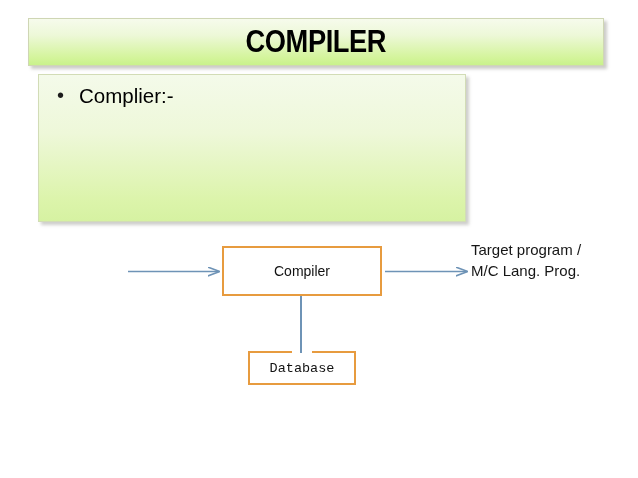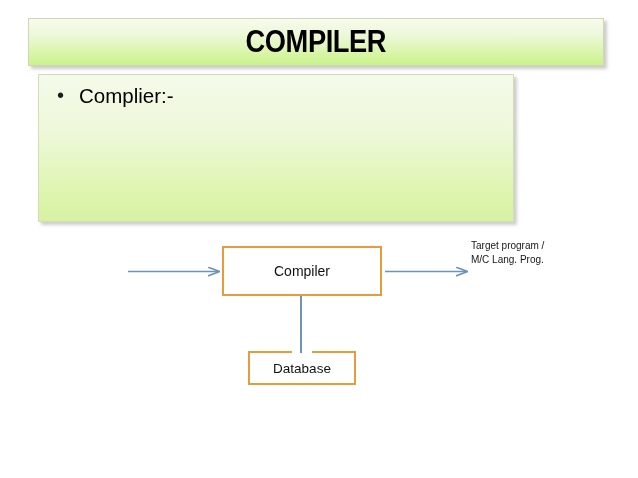--- a/index.html
+++ b/index.html
@@ -39,21 +39,21 @@
     color: #000000;
     transform: scaleX(0.88);
     white-space: nowrap;
   }
 
   
   .body-box {
     position: absolute;
     left: 38px;
     top: 74px;
-    width: 476px;
+    width: 428px;
     height: 148px;
     box-sizing: border-box;
     border: 1px solid #d2dcb6;
     background: linear-gradient(to bottom, #f4faea 0%, #eef8d9 40%, #dcf4ab 85%, #d6f2a2 100%);
     box-shadow: 3px 3px 3px rgba(130,130,120,0.38);
     padding: 8px 17px 6px 10px;
   }
   .bullet-list {
     margin: 0;
     padding: 0;
@@ -93,21 +93,21 @@
     font-size: 13.5px;
     line-height: 1.42;
     color: #161616;
     white-space: pre;
   }
   .label-right {
     position: absolute;
     left: 471px;
     top: 11px;
     width: 160px;
-    font-size: 10px;
+    font-size: 15px;
     line-height: 1.42;
     color: #161616;
     white-space: pre;
   }
 
   .compiler-box {
     position: absolute;
     left: 222px;
     top: 18px;
     width: 160px;
@@ -131,20 +131,21 @@
     top: 125px;
     width: 108px;
     height: 32px;
     box-sizing: border-box;
     border: 2px solid #e79b3f;
     border-top: none;
     background: #ffffff;
     display: flex;
     align-items: center;
     justify-content: center;
+    font-family: Liberation Mono, monospace;
   }
   .database-box::before,
   .database-box::after {
     content: "";
     position: absolute;
     top: -2px;
     height: 2px;
     background: #e79b3f;
   }
   .database-box::before { left: -2px; width: 44px; }

